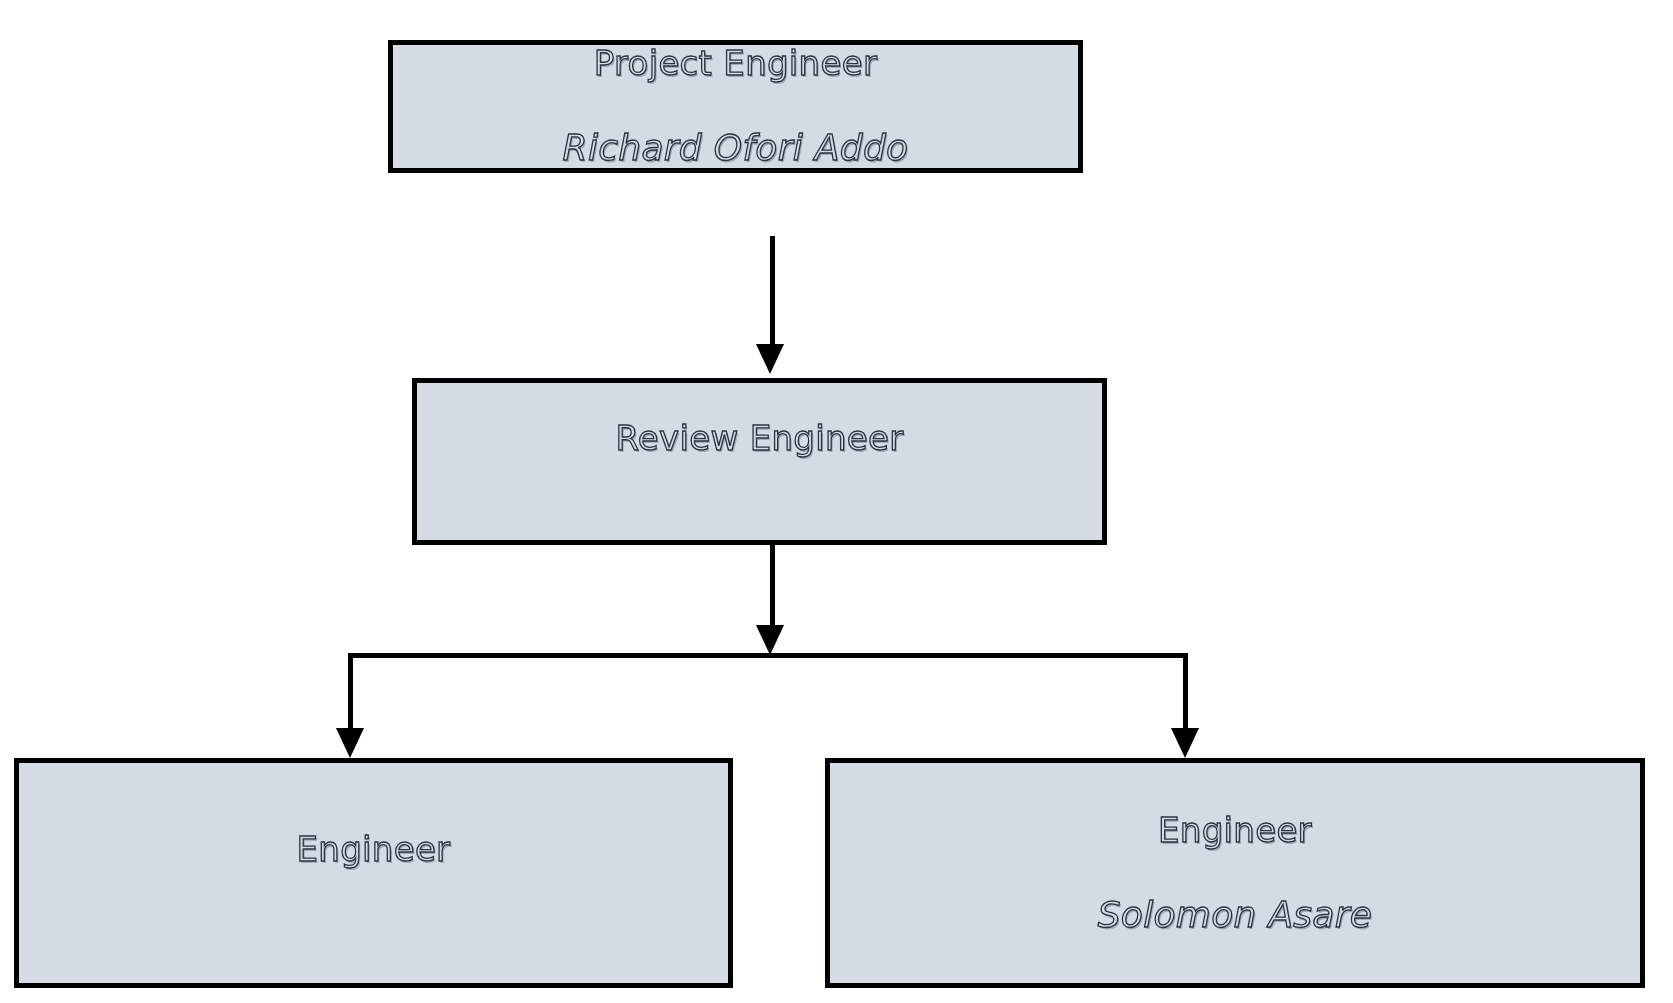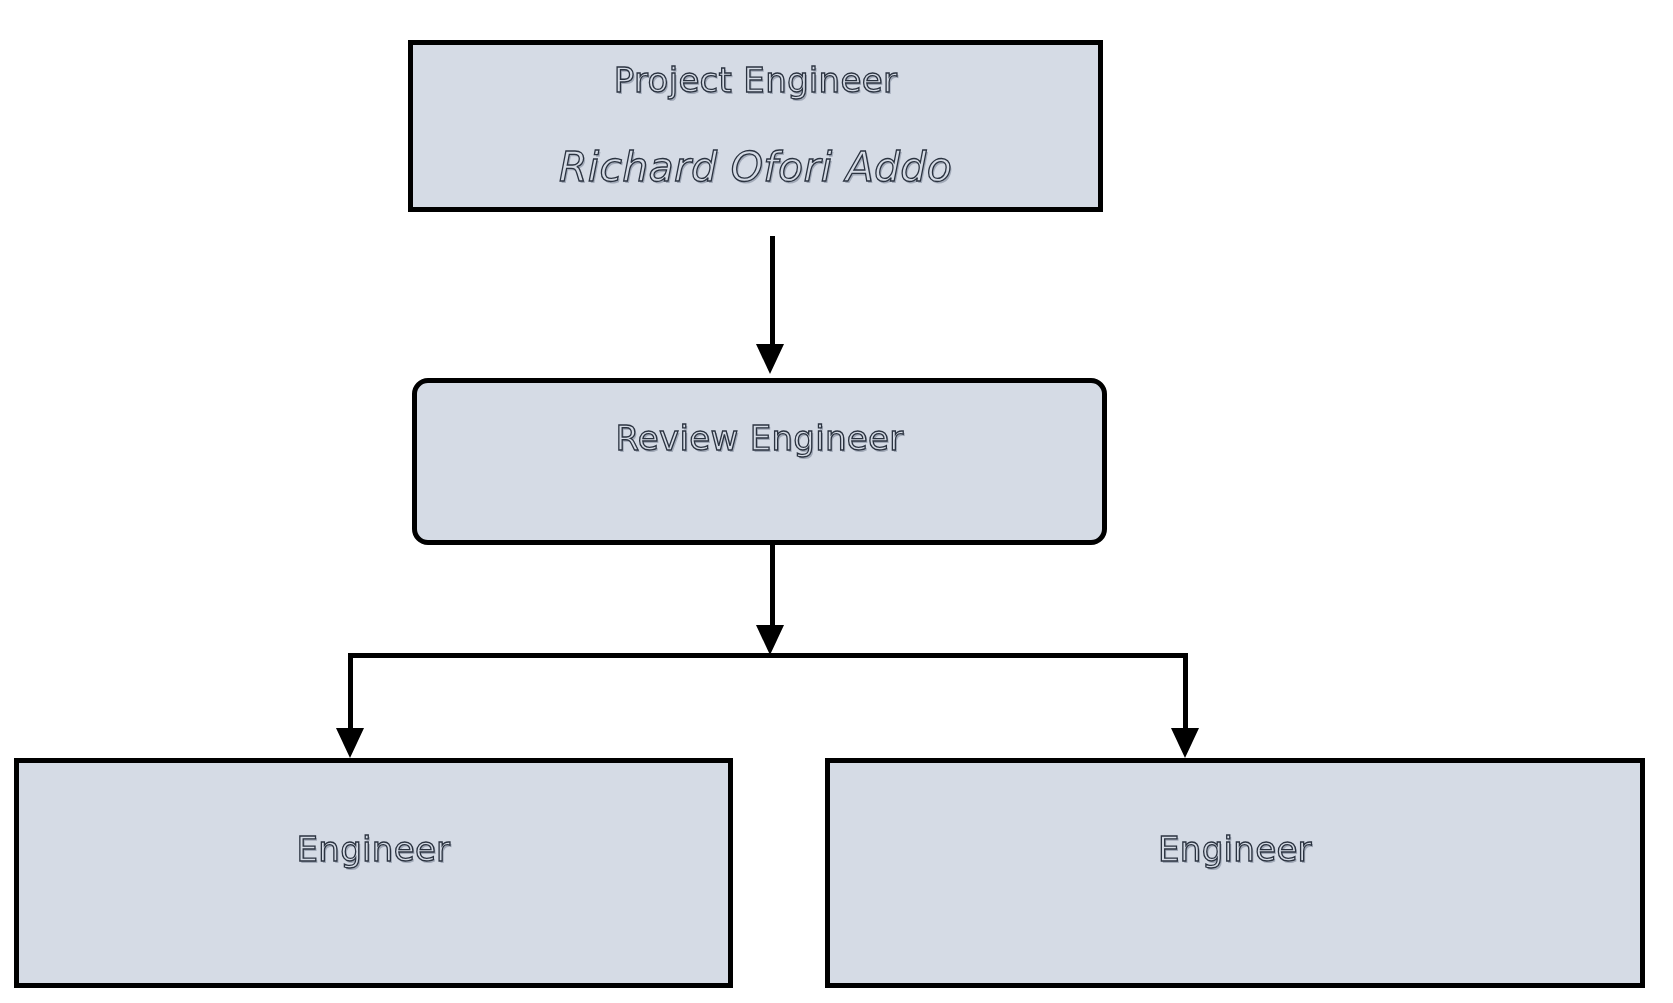--- a/index.html
+++ b/index.html
@@ -35,21 +35,21 @@
     text-shadow: 1.5px 1.5px 0 rgba(120, 130, 148, 0.55);
     white-space: nowrap;
     line-height: 1.1;
   }
   .node-role {
     font-size: 34px;
     font-weight: 400;
     letter-spacing: 0.3px;
   }
   .node-person {
-    font-size: 41px;
+    font-size: 36px;
     font-style: italic;
     font-weight: 400;
     letter-spacing: 0.3px;
   }
   .gap-sm { height: 46px; }
 
   
   .vline {
     position: absolute;
     background: #000000;
@@ -67,30 +67,30 @@
     border-left: 14px solid transparent;
     border-right: 14px solid transparent;
     border-top: 30px solid #000000;
   }
 </style>
 </head>
 <body>
 
 <div id="canvas">
 
-  <div class="node" style="left:408px; top:40px; width:695px; height:172px;">
+  <div class="node" style="left:388px; top:40px; width:695px; height:133px;">
     <div class="node-role">Project Engineer</div>
     <div class="gap-sm"></div>
     <div class="node-person">Richard Ofori Addo</div>
   </div>
 
   <div class="vline" style="left:770px; top:236px; height:110px;"></div>
   <div class="arrowhead" style="left:756px; top:344px;"></div>
 
-  <div class="node" style="left:412px; top:378px; width:695px; height:167px;border-radius:16px;">
+  <div class="node" style="left:412px; top:378px; width:695px; height:167px;">
     <div class="node-role">Review Engineer</div>
     <div class="gap-sm"></div>
   </div>
 
   <div class="vline" style="left:770px; top:545px; height:85px;"></div>
   <div class="arrowhead" style="left:756px; top:625px;"></div>
 
   <div class="hline" style="left:348px; top:653px; width:840px;"></div>
 
   <div class="vline" style="left:348px; top:653px; height:80px;"></div>
@@ -100,15 +100,16 @@
   <div class="arrowhead" style="left:1171px; top:728px;"></div>
 
   <div class="node" style="left:14px; top:758px; width:719px; height:230px;">
     <div class="node-role">Engineer</div>
     <div class="gap-sm"></div>
   </div>
 
   <div class="node" style="left:825px; top:758px; width:820px; height:230px;">
     <div class="node-role">Engineer</div>
     <div class="gap-sm"></div>
+    <div class="node-person">Solomon Asare</div>
   </div>
 
 </div>
 
 </body></html>

